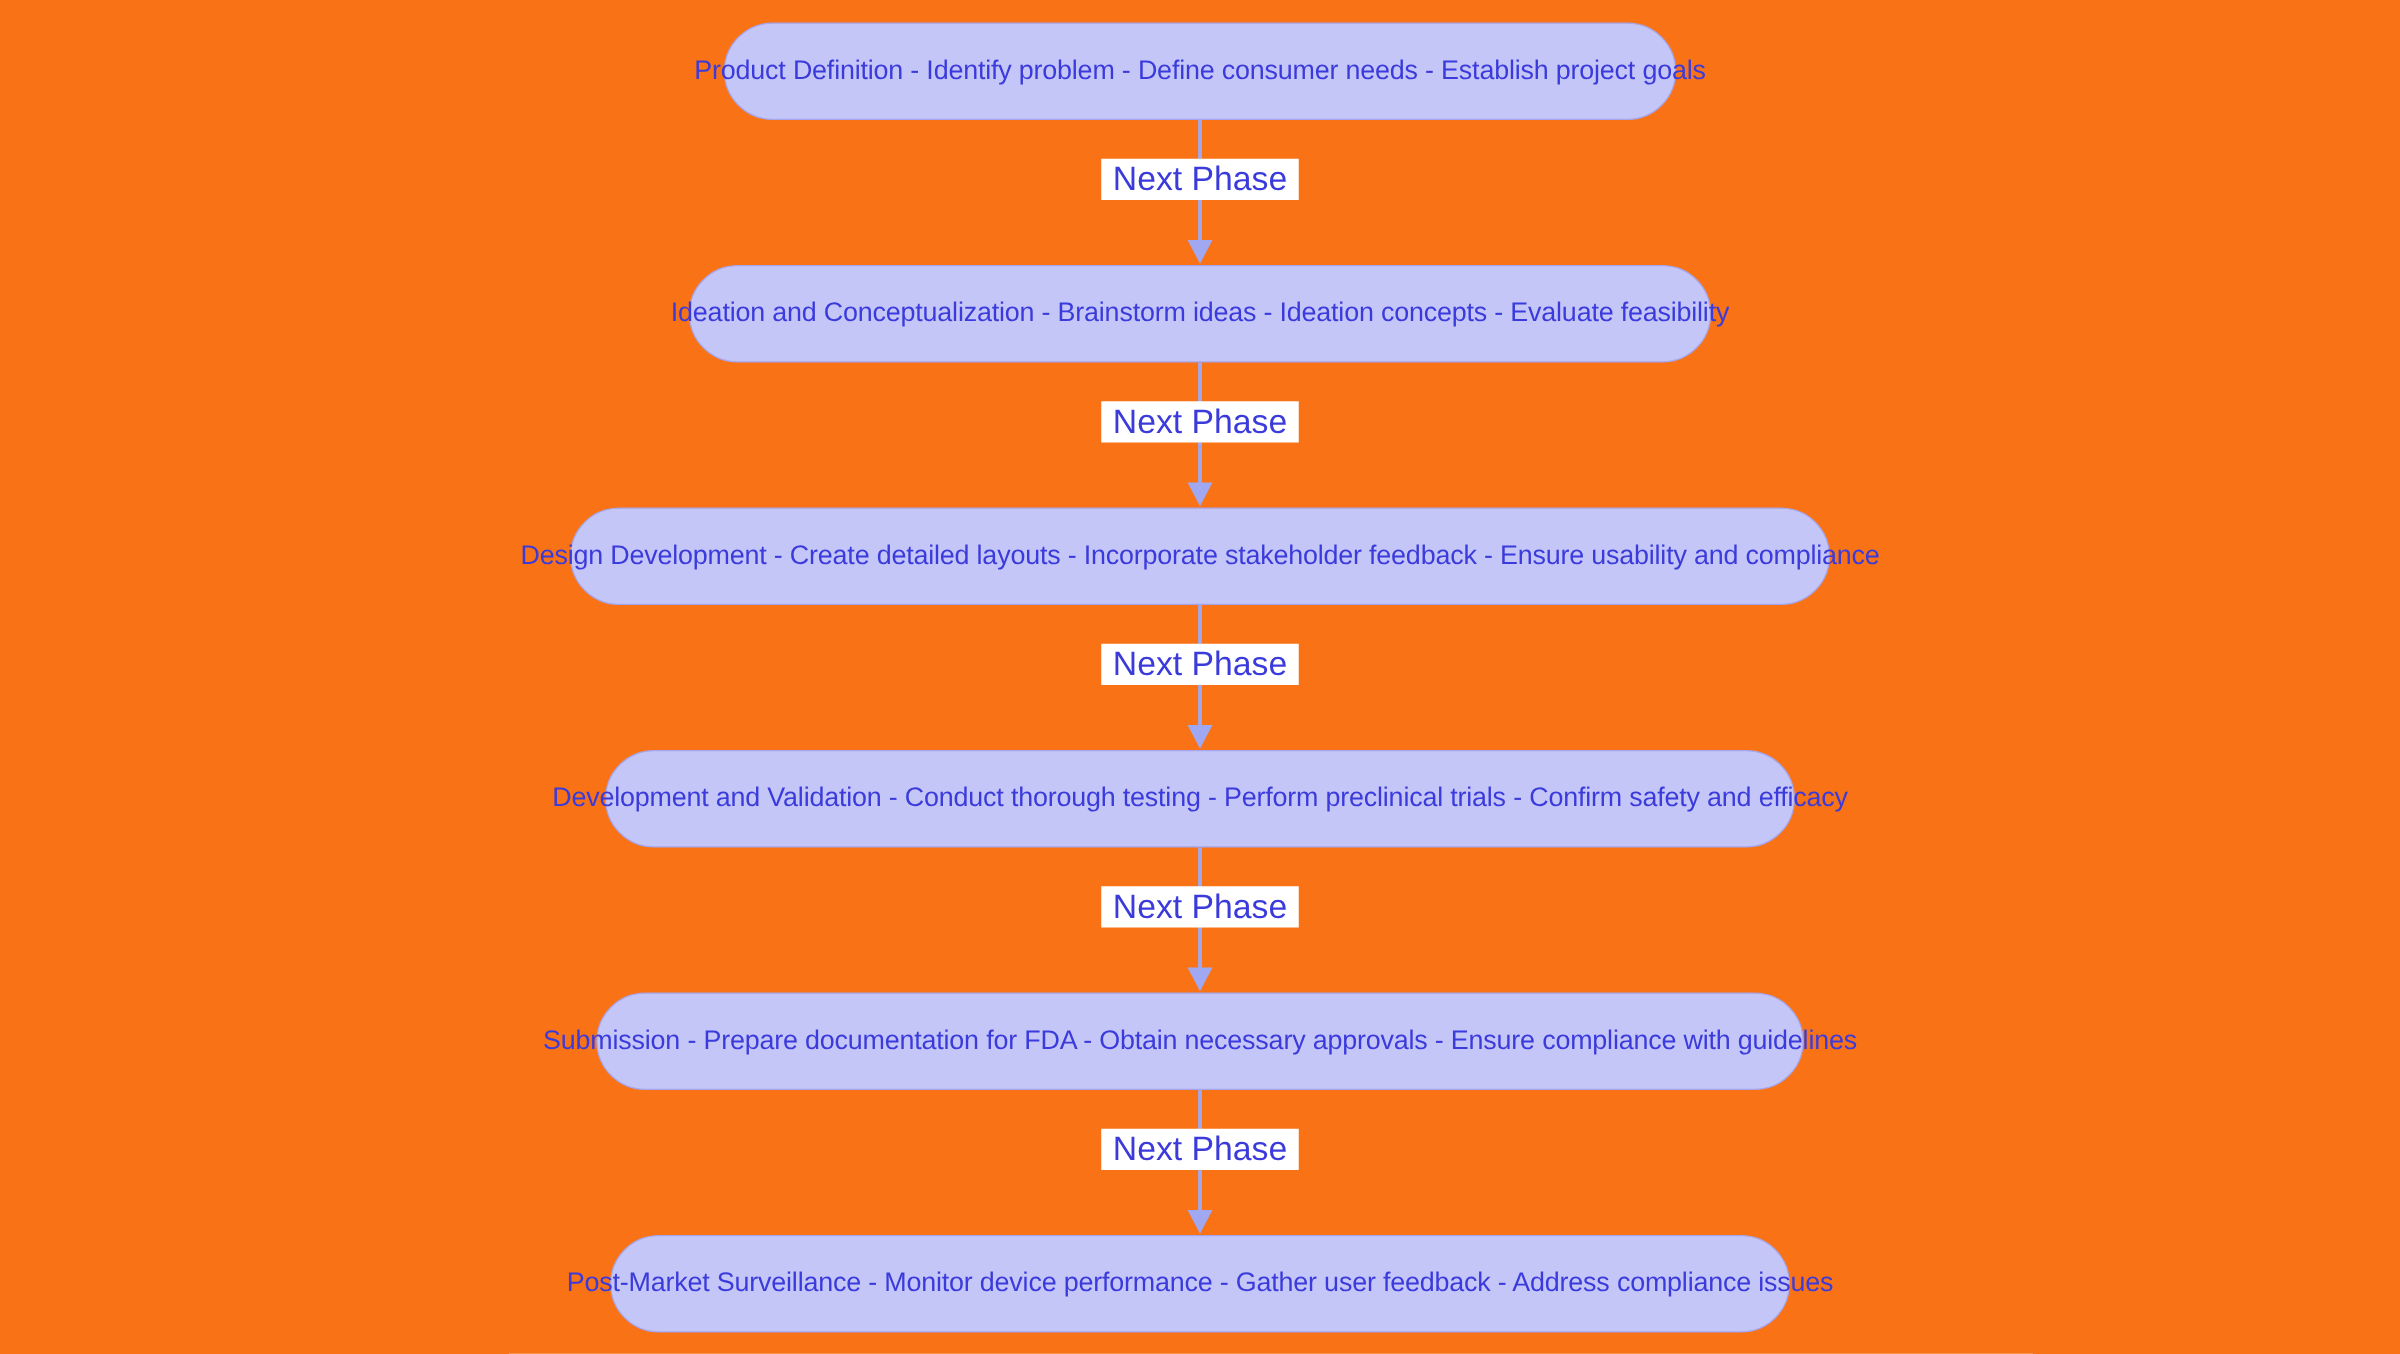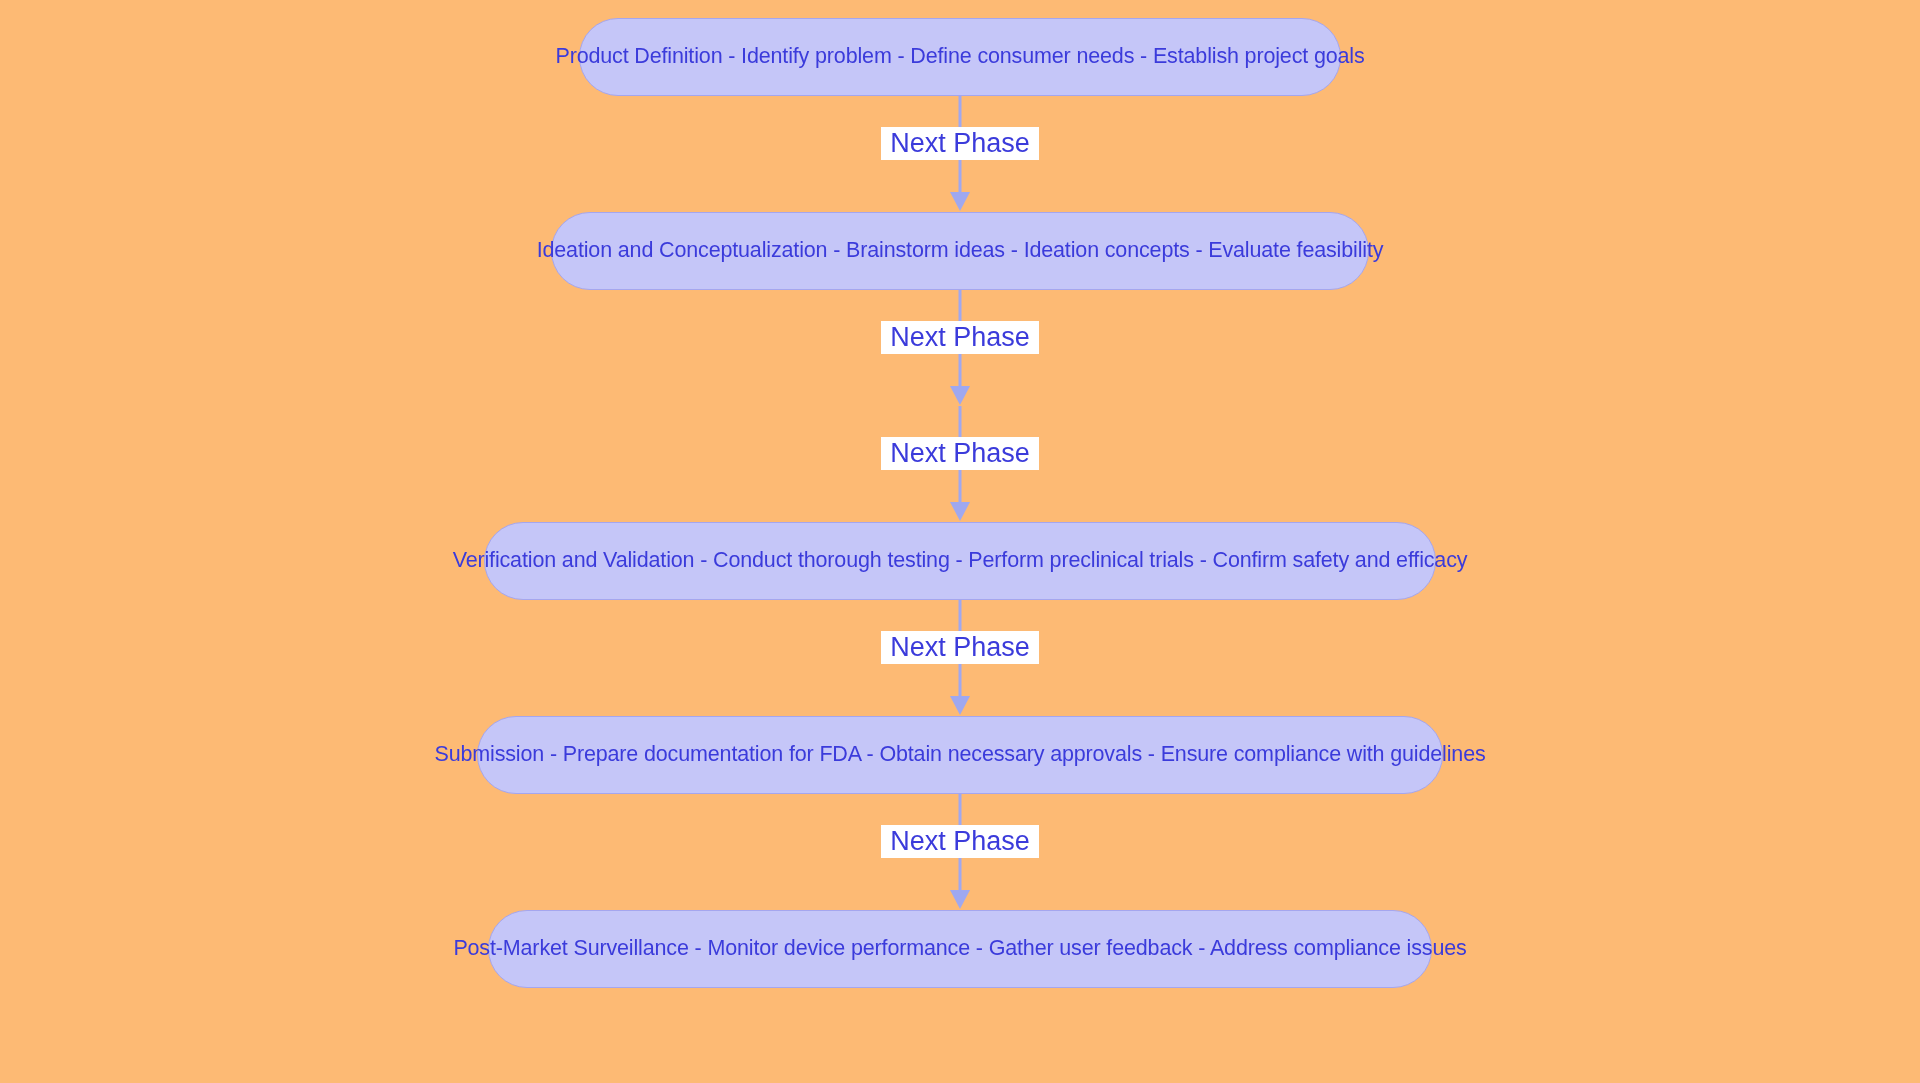--- a/index.html
+++ b/index.html
@@ -11,21 +11,21 @@
     width: 1920px;
     height: 1083px;
     font-family: "Liberation Sans", sans-serif;
     overflow: hidden;
   }
 
   #flowchart-canvas {
     position: relative;
     width: 1920px;
     height: 1083px;
-    background: #fdba74;
+    background: #f97316;
     display: flex;
     flex-direction: column;
     align-items: center;
     justify-content: flex-start;
   }
 
   .node-row {
     display: flex;
     align-items: center;
     justify-content: center;
@@ -125,30 +125,35 @@
       <span class="flow-node-label">Ideation and Conceptualization - Brainstorm ideas - Ideation concepts - Evaluate feasibility</span>
     </div>
   </div>
 
   <div class="connector">
     <span class="connector-line"></span>
     <span class="connector-arrowhead"></span>
     <span class="connector-label">Next Phase</span>
   </div>
 
+  <div class="node-row">
+    <div class="flow-node w-2">
+      <span class="flow-node-label">Design Development - Create detailed layouts - Incorporate stakeholder feedback - Ensure usability and compliance</span>
+    </div>
+  </div>
 
   <div class="connector">
     <span class="connector-line"></span>
     <span class="connector-arrowhead"></span>
     <span class="connector-label">Next Phase</span>
   </div>
 
   <div class="node-row">
     <div class="flow-node w-3">
-      <span class="flow-node-label">Verification and Validation - Conduct thorough testing - Perform preclinical trials - Confirm safety and efficacy</span>
+      <span class="flow-node-label">Development and Validation - Conduct thorough testing - Perform preclinical trials - Confirm safety and efficacy</span>
     </div>
   </div>
 
   <div class="connector">
     <span class="connector-line"></span>
     <span class="connector-arrowhead"></span>
     <span class="connector-label">Next Phase</span>
   </div>
 
   <div class="node-row">

